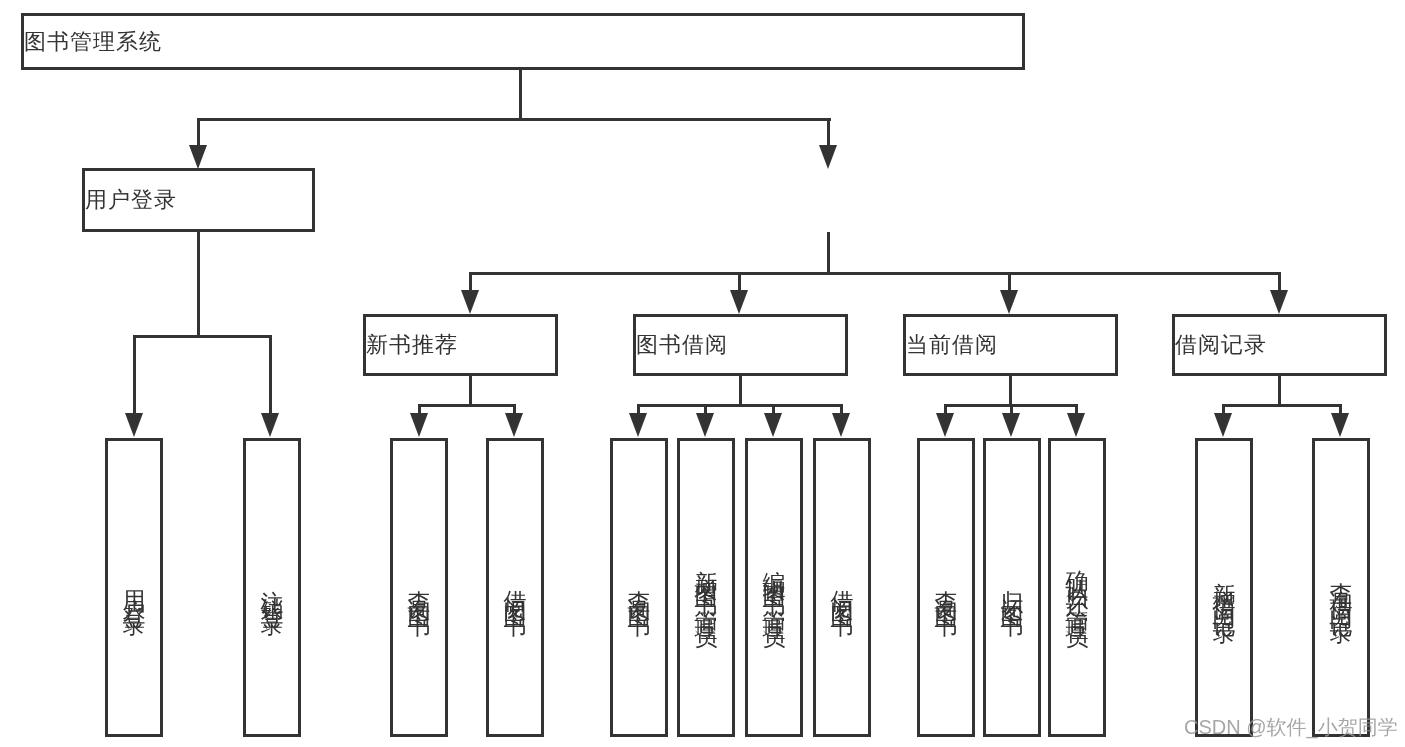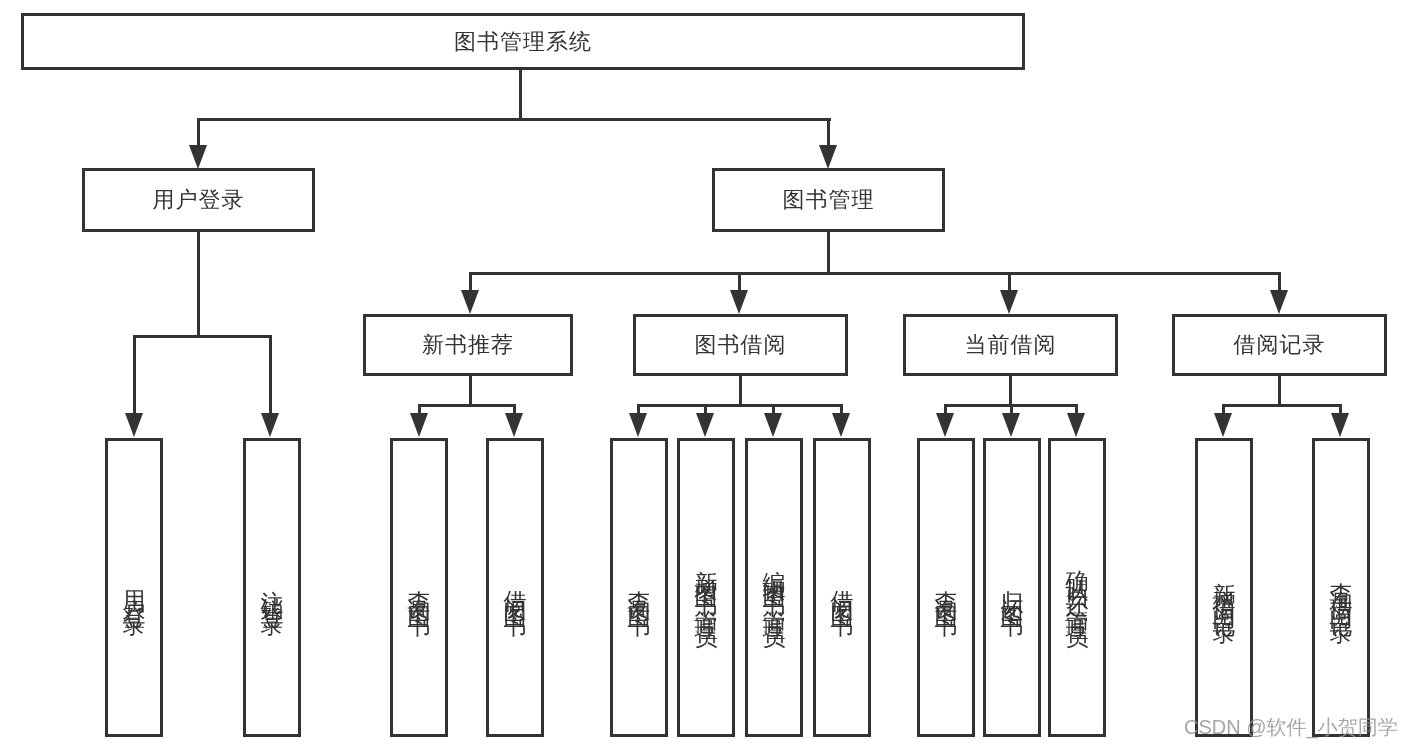--- a/index.html
+++ b/index.html
@@ -11,21 +11,21 @@
     font-family: "Liberation Sans", "DejaVu Sans", sans-serif;
     overflow: hidden;
   }
   .box {
     position: absolute;
     box-sizing: border-box;
     background: #ffffff;
     border: 3px solid #333333;
     display: flex;
     align-items: center;
-    justify-content: center;
+    justify-content: flex-start;
     color: #333333;
     font-size: 22px;
     letter-spacing: 1px;
     z-index: 2;
   }
   .leaf {
     position: absolute;
     box-sizing: border-box;
     background: #ffffff;
     border: 3px solid #333333;
@@ -80,43 +80,40 @@
   <div class="vline" style="left:519px; top:70px; height:50px;"></div>
   <div class="hline" style="left:197px; top:118px; width:634px;"></div>
   <div class="vline" style="left:197px; top:118px; height:30px;"></div>
   <div class="arrow" style="left:189px; top:145px;"></div>
   <div class="vline" style="left:827px; top:118px; height:30px;"></div>
   <div class="arrow" style="left:819px; top:145px;"></div>
 
   <div class="box" style="left:82px; top:168px; width:233px; height:64px;">
     <span>用户登录</span>
   </div>
-  <div class="box" style="left:712px; top:168px; width:233px; height:64px;">
-    <span>图书管理</span>
-  </div>
 
   <div class="vline" style="left:197px; top:232px; height:106px;"></div>
   <div class="hline" style="left:133px; top:335px; width:139px;"></div>
   <div class="vline" style="left:133px; top:335px; height:80px;"></div>
   <div class="arrow" style="left:125px; top:413px;"></div>
   <div class="vline" style="left:269px; top:335px; height:80px;"></div>
   <div class="arrow" style="left:261px; top:413px;"></div>
 
   <div class="vline" style="left:827px; top:232px; height:42px;"></div>
   <div class="hline" style="left:469px; top:272px; width:812px;"></div>
   <div class="vline" style="left:469px; top:272px; height:20px;"></div>
   <div class="arrow" style="left:461px; top:290px;"></div>
   <div class="vline" style="left:738px; top:272px; height:20px;"></div>
   <div class="arrow" style="left:730px; top:290px;"></div>
   <div class="vline" style="left:1008px; top:272px; height:20px;"></div>
   <div class="arrow" style="left:1000px; top:290px;"></div>
   <div class="vline" style="left:1278px; top:272px; height:20px;"></div>
   <div class="arrow" style="left:1270px; top:290px;"></div>
 
-  <div class="box" style="left:363px; top:314px; width:210px; height:62px;">
+  <div class="box" style="left:363px; top:314px; width:195px; height:62px;">
     <span>新书推荐</span>
   </div>
   <div class="box" style="left:903px; top:314px; width:215px; height:62px;">
     <span>当前借阅</span>
   </div>
   <div class="box" style="left:633px; top:314px; width:215px; height:62px;">
     <span>图书借阅</span>
   </div>
   <div class="box" style="left:1172px; top:314px; width:215px; height:62px;">
     <span>借阅记录</span>

